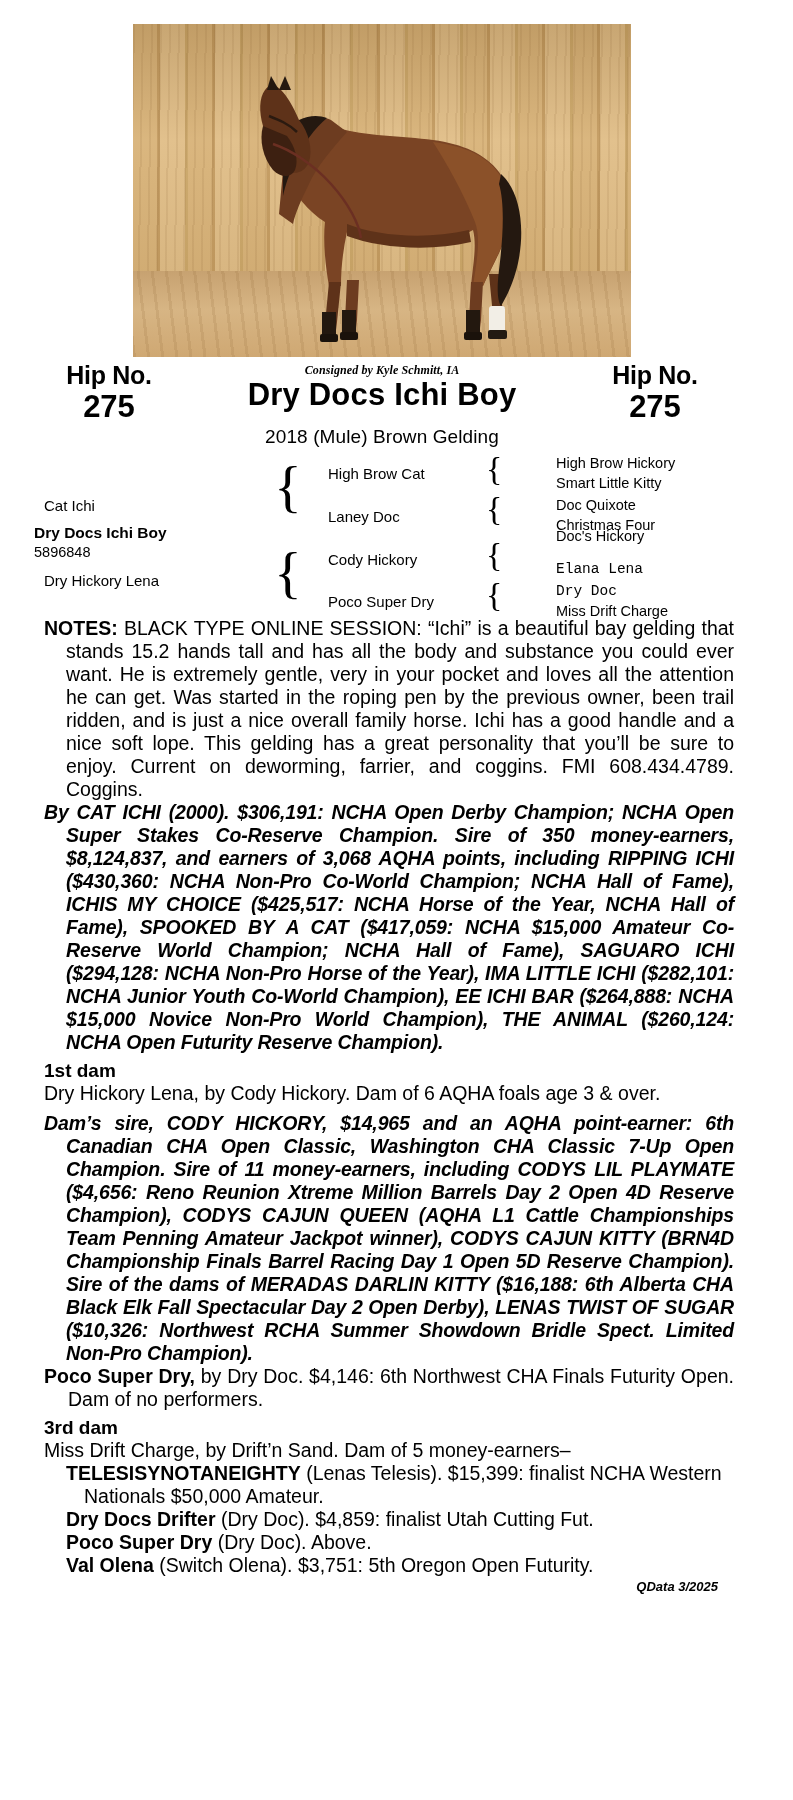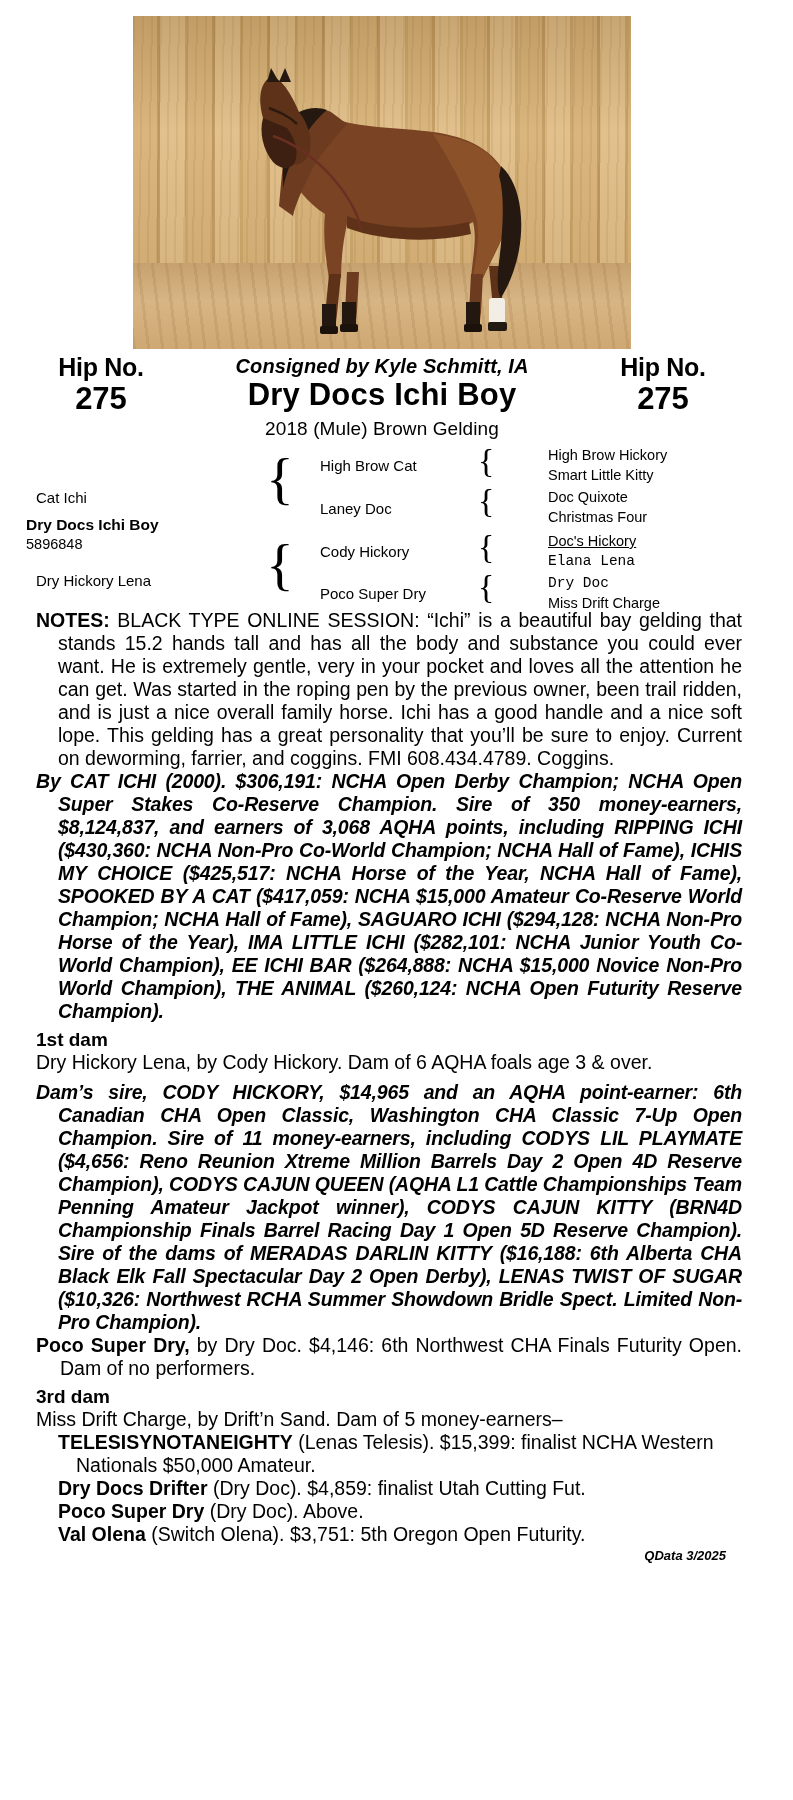--- a/index.html
+++ b/index.html
@@ -10,21 +10,21 @@
   body {
     width: 793px;
     font-family: "Liberation Sans", sans-serif;
     color: #000;
     -webkit-font-smoothing: antialiased;
   }
   .page {
     width: 764px;
     min-height: 1800px;
     position: relative;
-    padding: 8px;
+    padding: 16px;
   }
 
   
   .photo-wrap {
     padding-top: 8px;
     display: flex;
     justify-content: center;
   }
   .photo {
     width: 498px;
@@ -82,24 +82,25 @@
   .hipno.right { right: 8px; }
   .hipno .lbl { font-size: 25px; font-weight: bold; letter-spacing:-0.3px; }
   .hipno .num { font-size: 31px; font-weight: bold; margin-top: 2px; }
 
   .center-head {
     position: absolute;
     left: 175px; right: 175px; top: 0;
     text-align: center;
   }
   .consigned {
-    font-size: 20px;
+    font-size: 12px;
     font-style: italic;
     font-weight: 600;
     letter-spacing: .1px;
+    font-family: Liberation Serif, serif;
   }
   .horse-name {
     font-size: 31px;
     font-weight: bold;
     letter-spacing: .2px;
     margin-top: 1px;
     line-height: 1.05;
   }
   .subline {
     font-size: 19px;
@@ -269,32 +270,32 @@
     <span class="brace big" style="left:258px; top:6px;">{</span>
     <span class="brace big" style="left:258px; top:92px;">{</span>
     <span class="brace" style="left:470px; top:0px;">{</span>
     <span class="brace" style="left:470px; top:40px;">{</span>
     <span class="brace" style="left:470px; top:86px;">{</span>
     <span class="brace" style="left:470px; top:126px;">{</span>
 
     <span class="cell gen1" style="top:45px;">Cat Ichi</span>
     <span class="cell self" style="top:72px;">Dry Docs Ichi Boy</span>
     <span class="cell regno" style="top:92px;">5896848</span>
-    <span class="cell gen1" style="top:128px;text-align:right;">Dry Hickory Lena</span>
+    <span class="cell gen1" style="top:120px;text-align:right;">Dry Hickory Lena</span>
 
     <span class="cell gen2" style="top:13px;">High Brow Cat</span>
     <span class="cell gen2" style="top:56px;">Laney Doc</span>
     <span class="cell gen2" style="top:99px;">Cody Hickory</span>
     <span class="cell gen2" style="top:141px;">Poco Super Dry</span>
 
     <span class="cell gen3" style="top:3px;">High Brow Hickory</span>
     <span class="cell gen3" style="top:23px;">Smart Little Kitty</span>
     <span class="cell gen3" style="top:45px;">Doc Quixote</span>
     <span class="cell gen3" style="top:65px;">Christmas Four</span>
-    <span class="cell gen3" style="top:89px;text-decoration:underline;">Doc's Hickory</span>
+    <span class="cell gen3" style="top:76px;">Doc's Hickory</span>
     <span class="cell gen3" style="top:109px;font-family:Liberation Mono, monospace;">Elana Lena</span>
     <span class="cell gen3" style="top:131px;font-family:Liberation Mono, monospace;">Dry Doc</span>
     <span class="cell gen3" style="top:151px;">Miss Drift Charge</span>
   </div>
 
   <div class="body-txt">
 
     <p class="blk hang"><span class="bold" style="font-weight:bold">NOTES:</span><span> BLACK TYPE ONLINE SESSION: “Ichi” is a beautiful bay gelding that stands 15.2 hands tall and has all the body and substance you could ever want. He is extremely gentle, very in your pocket and loves all the attention he can get. Was started in the roping pen by the previous owner, been trail ridden, and is just a nice overall family horse. Ichi has a good handle and a nice soft lope. This gelding has a great personality that you’ll be sure to enjoy. Current on deworming, farrier, and coggins. FMI 608.434.4789. Coggins.</span></p>
 
     <p class="blk hang bold tight">By CAT ICHI (2000). $306,191: NCHA Open Derby Champion; NCHA Open Super Stakes Co-Reserve Champion. Sire of 350 money-earners, $8,124,837, and earners of 3,068 AQHA points, including RIPPING ICHI ($430,360: NCHA Non-Pro Co-World Champion; NCHA Hall of Fame), ICHIS MY CHOICE ($425,517: NCHA Horse of the Year, NCHA Hall of Fame), SPOOKED BY A CAT ($417,059: NCHA $15,000 Amateur Co-Reserve World Champion; NCHA Hall of Fame), SAGUARO ICHI ($294,128: NCHA Non-Pro Horse of the Year), IMA LITTLE ICHI ($282,101: NCHA Junior Youth Co-World Champion), EE ICHI BAR ($264,888: NCHA $15,000 Novice Non-Pro World Champion), THE ANIMAL ($260,124: NCHA Open Futurity Reserve Champion).</p>

